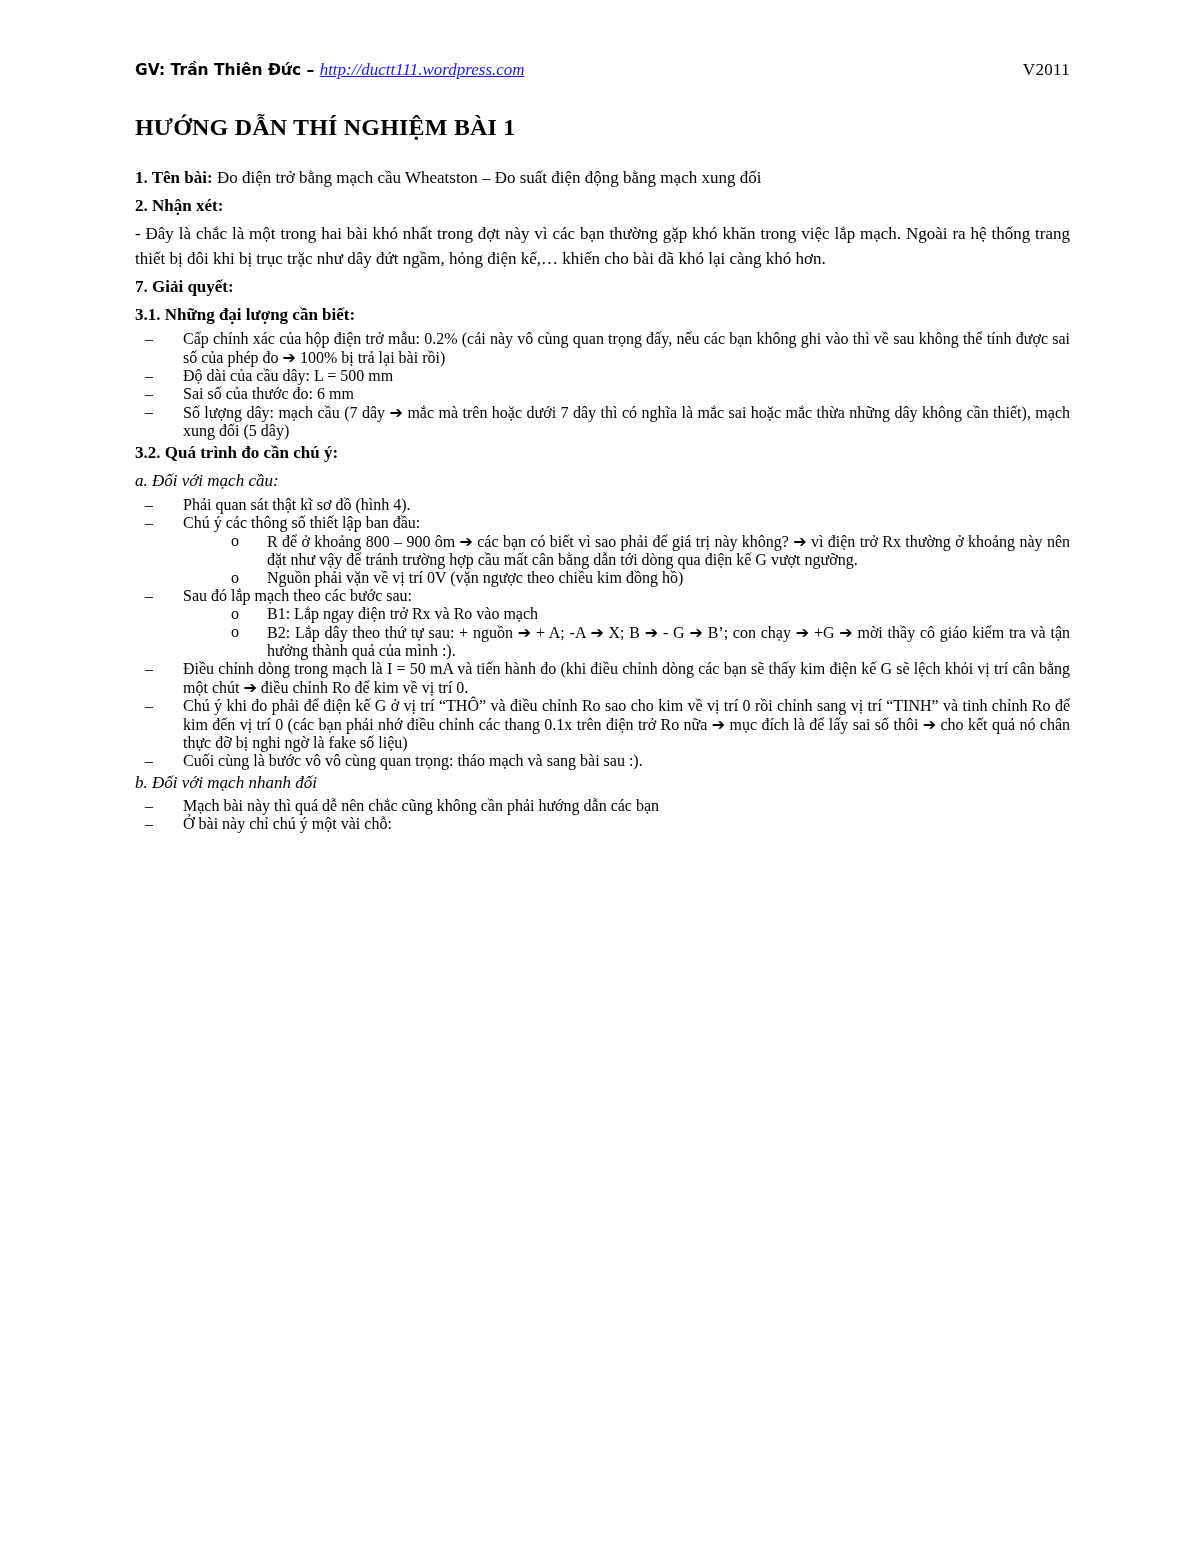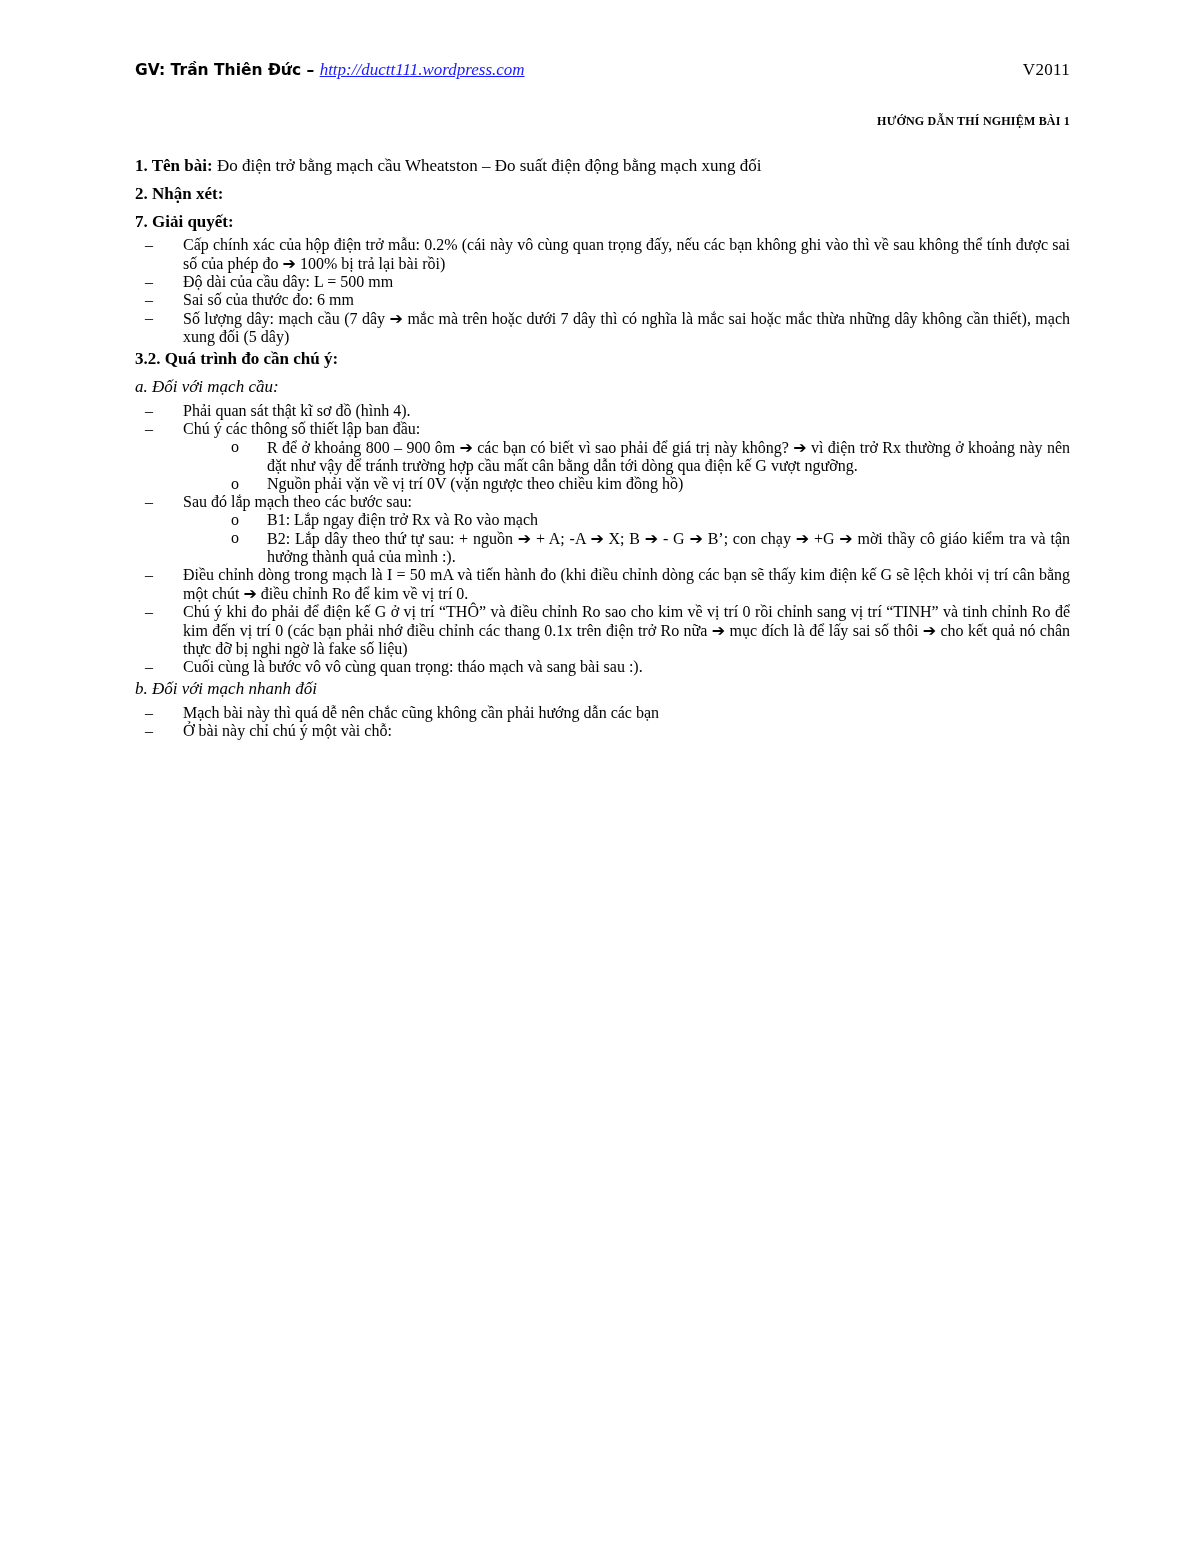--- a/index.html
+++ b/index.html
@@ -36,22 +36,22 @@
     font-weight: normal;
   }
   .header .right {
     font-family: "Liberation Serif", serif;
     font-size: 17px;
     font-weight: normal;
     letter-spacing: 0.3px;
     text-align: right;
   }
   .doc-title {
-    text-align: right;
-    font-size: 12px;
+    text-align: left;
+    font-size: 24px;
     font-weight: bold;
     letter-spacing: 0.2px;
     margin-bottom: 24px;
   }
   p, li, div.line {
     font-size: 17px;
     line-height: 1.52;
     margin: 0 0 2px 0;
   }
   .just { text-align: justify; }
@@ -88,24 +88,26 @@
     </div>
     <div class="right">V2011</div>
   </div>
 
   <div class="doc-title">HƯỚNG DẪN THÍ NGHIỆM BÀI 1</div>
 
   <p><span class="b">1. Tên bài:</span><span> Đo điện trở bằng mạch cầu Wheatston – Đo suất điện động bằng mạch xung đối</span></p>
 
   <p class="b">2. Nhận xét:</p>
 
+  <p class="just">- Đây là chắc là một trong hai bài khó nhất trong đợt này vì các bạn thường gặp khó khăn trong việc lắp mạch. Ngoài ra hệ thống trang thiết bị đôi khi bị trục trặc như dây đứt ngầm, hỏng điện kế,… khiến cho bài đã khó lại càng khó hơn.</p>
 
 
   <p class="b">7. Giải quyết:</p>
 
+  <p class="b">3.1. Những đại lượng cần biết:</p>
 
   <div class="lvl1">
     <div class="bullet">–</div>
     <div class="body">Cấp chính xác của hộp điện trở mẫu: 0.2% (cái này vô cùng quan trọng đấy, nếu các bạn không ghi vào thì về sau không thể tính được sai số của phép đo ➔ 100% bị trả lại bài rồi)</div>
   </div>
   <div class="lvl1">
     <div class="bullet">–</div>
     <div class="body">Độ dài của cầu dây: L = 500 mm</div>
   </div>
   <div class="lvl1">

